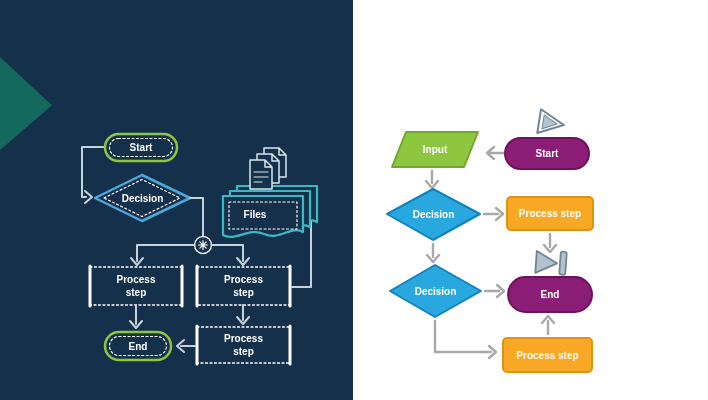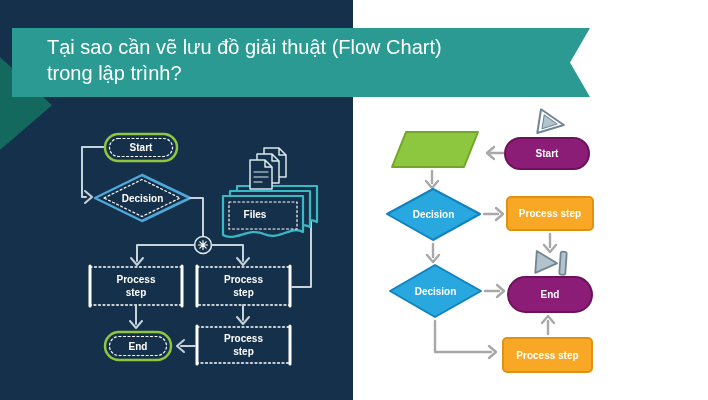--- a/index.html
+++ b/index.html
@@ -16,24 +16,20 @@
          pointer-events:none;}
 </style>
 </head>
 <body>
 
 <div class="slide">
 
   <div class="navy-panel"></div>
   <div class="banner-fold"></div>
 
-  <div class="banner">
-    <div>Tại sao cần vẽ lưu đồ giải thuật (Flow Chart)</div>
-    <div>trong lập trình?</div>
-  </div>
 
   <svg class="flow-svg" viewBox="0 0 708 400">
 
     <g fill="none" stroke-linecap="round" stroke-linejoin="round">
 
       <path d="M107,147 H82 V197 H86" stroke="#c7d3da" stroke-width="2"></path>
       <path d="M85,191 L92,197 L85,203" stroke="#c7d3da" stroke-width="2"></path>
 
       <g>
         <rect x="105" y="134" width="72" height="27" rx="13.5" fill="#15304a" stroke="#8fc63f" stroke-width="2.5"></rect>
@@ -157,20 +153,21 @@
   <div class="label" style="left:95px;top:175px;width:95px;height:47px;">Decision</div>
   <div class="label" style="left:223px;top:198px;width:64px;height:33px;">Files</div>
   <div class="label" style="left:90px;top:267px;width:92px;height:38px;">Process
 step</div>
   <div class="label" style="left:197px;top:267px;width:93px;height:38px;">Process
 step</div>
   <div class="label" style="left:197px;top:327px;width:93px;height:36px;">Process
 step</div>
   <div class="label" style="left:105px;top:332px;width:66px;height:28px;">End</div>
 
+  <div class="label" style="left:392px;top:132px;width:86px;height:35px;">Input</div>
   <div class="label" style="left:505px;top:138px;width:84px;height:31px;">Start</div>
   <div class="label" style="left:387px;top:189px;width:93px;height:50px;">Decision</div>
   <div class="label" style="left:507px;top:197px;width:86px;height:33px;">Process step</div>
   <div class="label" style="left:390px;top:265px;width:91px;height:52px;">Decision</div>
   <div class="label" style="left:508px;top:277px;width:84px;height:35px;">End</div>
   <div class="label" style="left:503px;top:338px;width:89px;height:34px;">Process step</div>
 
 </div>
 
 </body></html>

